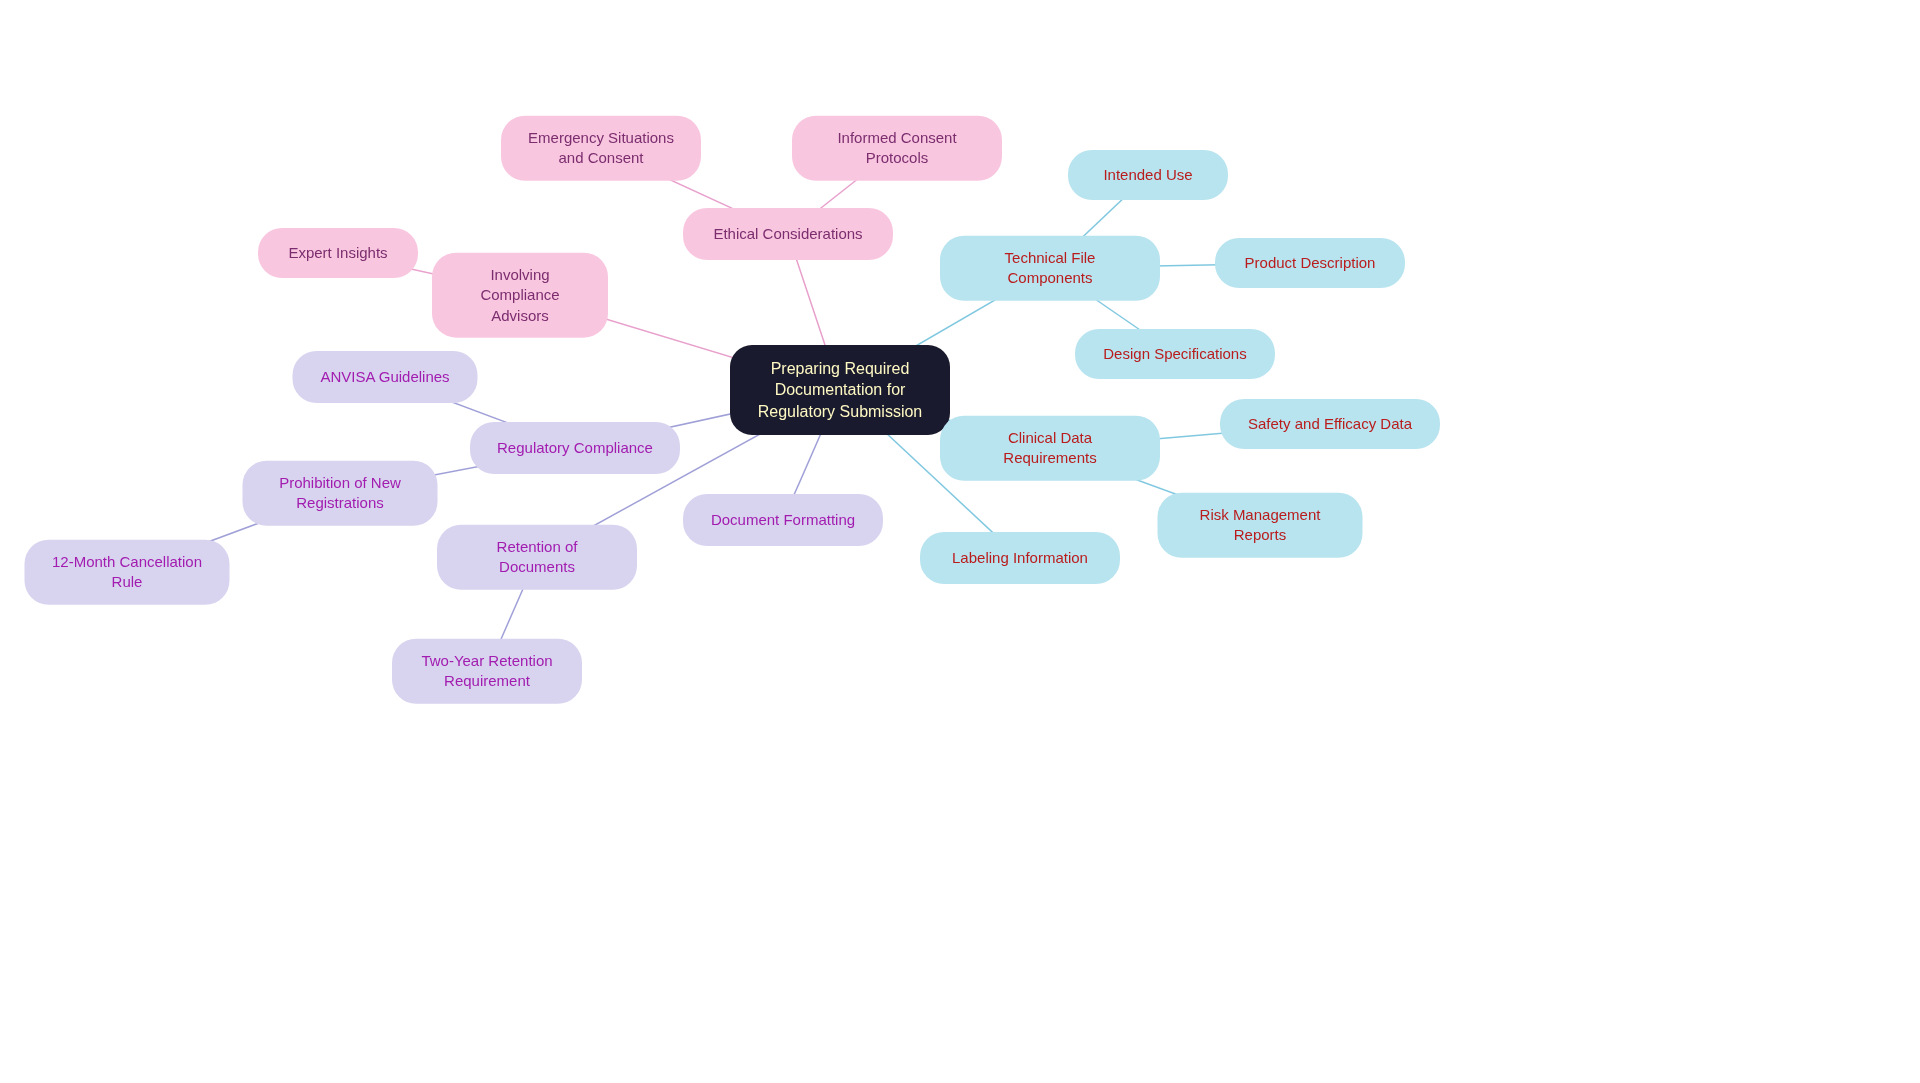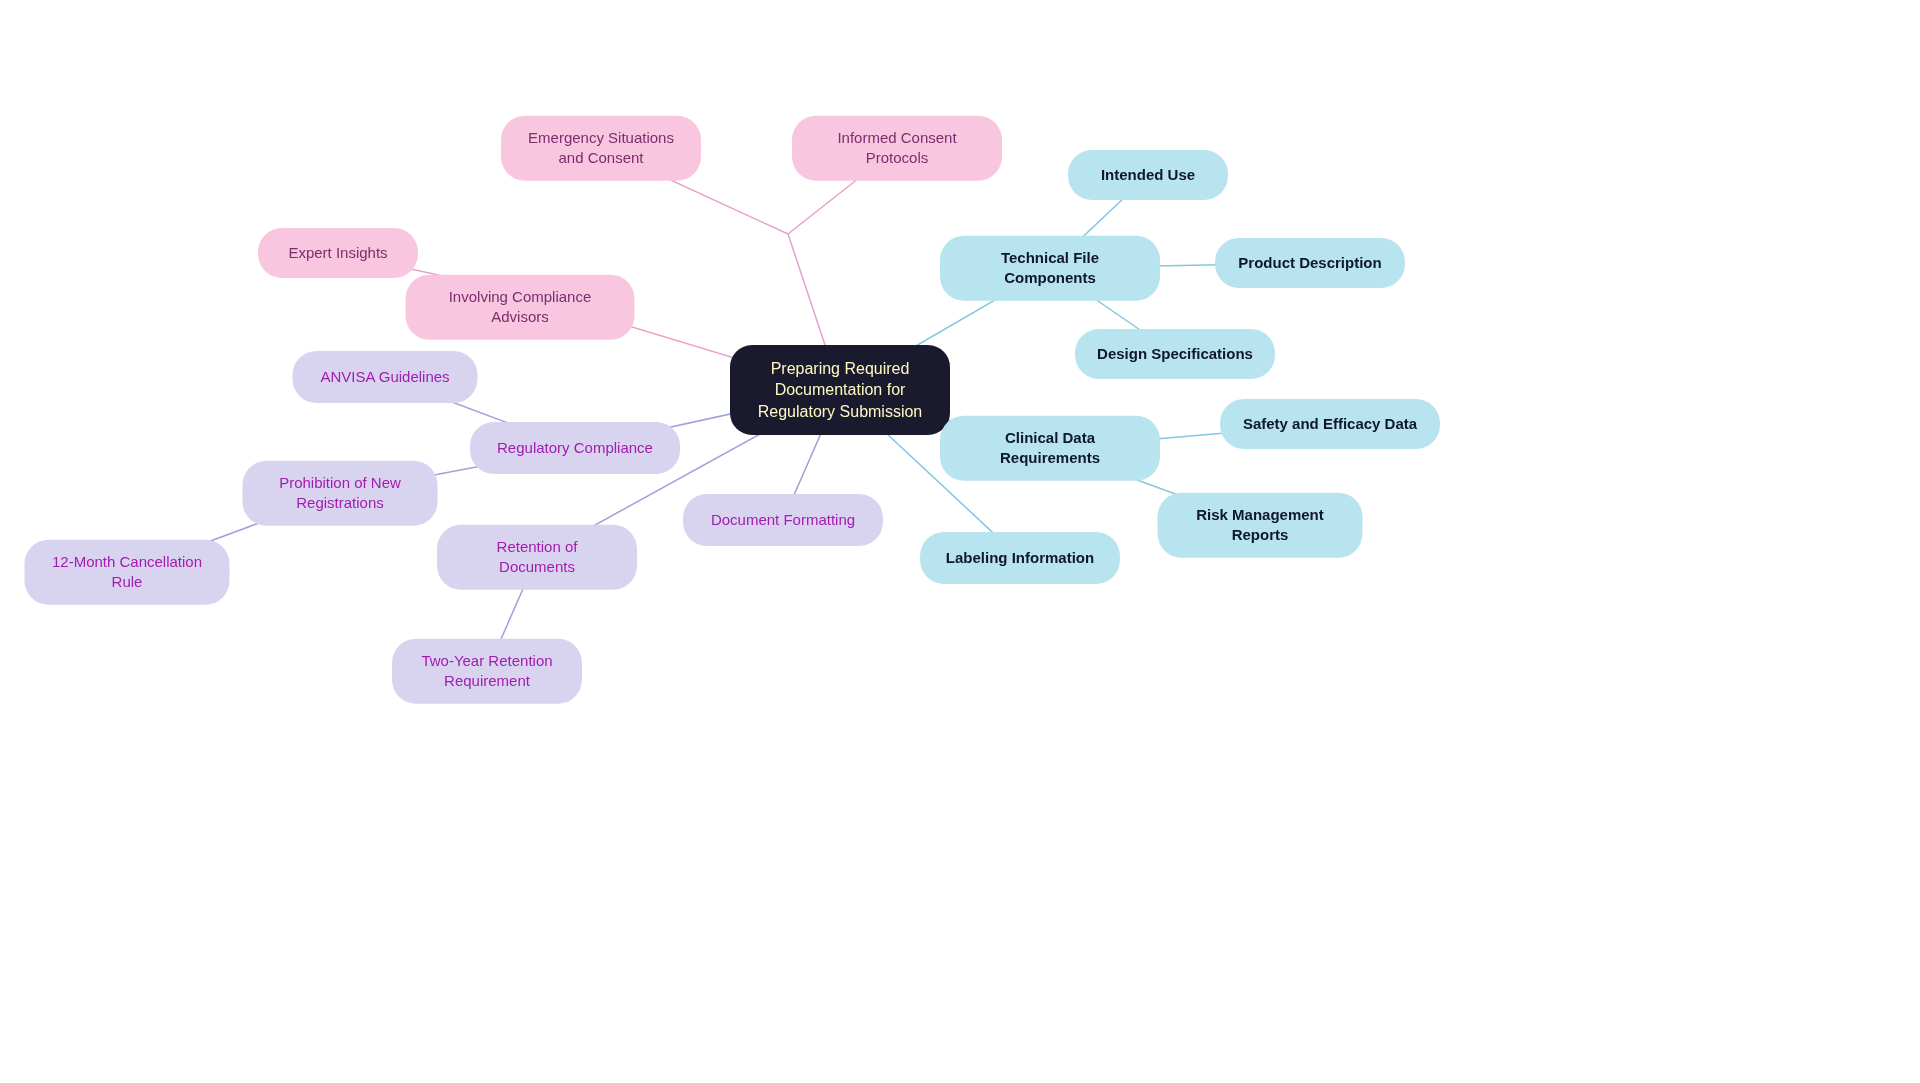--- a/index.html
+++ b/index.html
@@ -51,23 +51,22 @@
       border: none;
       text-align: center;
     }
     .node-lavender {
       background: #d8d4f0;
       color: #a21caf;
       border: none;
     }
     .node-blue {
       background: #b8e4f0;
-      color: #0f172a;
+      color: #b91c1c;
       border: none;
-      font-weight: bold;
     }
   </style>
 </head>
 <body>
 
 <div id="mindmap-container">
   <svg id="connections">
       <line x1="840" y1="390" x2="788" y2="234" stroke="#e8a0cc" stroke-width="1.5"></line>
       <line x1="788" y1="234" x2="601" y2="148" stroke="#e8a0cc" stroke-width="1.5"></line>
       <line x1="788" y1="234" x2="897" y2="148" stroke="#e8a0cc" stroke-width="1.5"></line>
@@ -85,25 +84,26 @@
       <line x1="575" y1="448" x2="385" y2="377" stroke="#a0a0d8" stroke-width="1.5"></line>
       <line x1="575" y1="448" x2="340" y2="493" stroke="#a0a0d8" stroke-width="1.5"></line>
       <line x1="340" y1="493" x2="127" y2="572" stroke="#a0a0d8" stroke-width="1.5"></line>
       <line x1="840" y1="390" x2="783" y2="520" stroke="#a0a0d8" stroke-width="1.5"></line>
       <line x1="840" y1="390" x2="537" y2="557" stroke="#a0a0d8" stroke-width="1.5"></line>
       <line x1="537" y1="557" x2="487" y2="671" stroke="#a0a0d8" stroke-width="1.5"></line>
     </svg>
 <div class="node node-center" style="left: 840px; top: 390px; width: 220px; min-height: 90px;">Preparing Required
 Documentation for Regulatory
 Submission</div>
+    <div class="node node-pink" style="left: 788px; top: 234px; width: 210px; min-height: 52px;">Ethical Considerations</div>
     <div class="node node-pink" style="left: 601px; top: 148px; width: 200px; min-height: 60px;">Emergency Situations and
 Consent</div>
     <div class="node node-pink" style="left: 897px; top: 148px; width: 210px; min-height: 52px;">Informed Consent Protocols</div>
     <div class="node node-pink" style="left: 338px; top: 253px; width: 160px; min-height: 50px;">Expert Insights</div>
-    <div class="node node-pink" style="left: 520px; top: 307px; width: 229px; min-height: 52px;">Involving Compliance Advisors</div>
+    <div class="node node-pink" style="left: 520px; top: 295px; width: 176px; min-height: 52px;">Involving Compliance Advisors</div>
     <div class="node node-blue" style="left: 1050px; top: 268px; width: 220px; min-height: 52px;">Technical File Components</div>
     <div class="node node-blue" style="left: 1148px; top: 175px; width: 160px; min-height: 50px;">Intended Use</div>
     <div class="node node-blue" style="left: 1310px; top: 263px; width: 190px; min-height: 50px;">Product Description</div>
     <div class="node node-blue" style="left: 1175px; top: 354px; width: 200px; min-height: 50px;">Design Specifications</div>
     <div class="node node-blue" style="left: 1050px; top: 448px; width: 220px; min-height: 52px;">Clinical Data Requirements</div>
     <div class="node node-blue" style="left: 1330px; top: 424px; width: 220px; min-height: 50px;">Safety and Efficacy Data</div>
     <div class="node node-blue" style="left: 1260px; top: 525px; width: 205px; min-height: 50px;">Risk Management Reports</div>
     <div class="node node-blue" style="left: 1020px; top: 558px; width: 200px; min-height: 52px;">Labeling Information</div>
     <div class="node node-lavender" style="left: 385px; top: 377px; width: 185px; min-height: 52px;">ANVISA Guidelines</div>
     <div class="node node-lavender" style="left: 340px; top: 493px; width: 195px; min-height: 60px;">Prohibition of New

